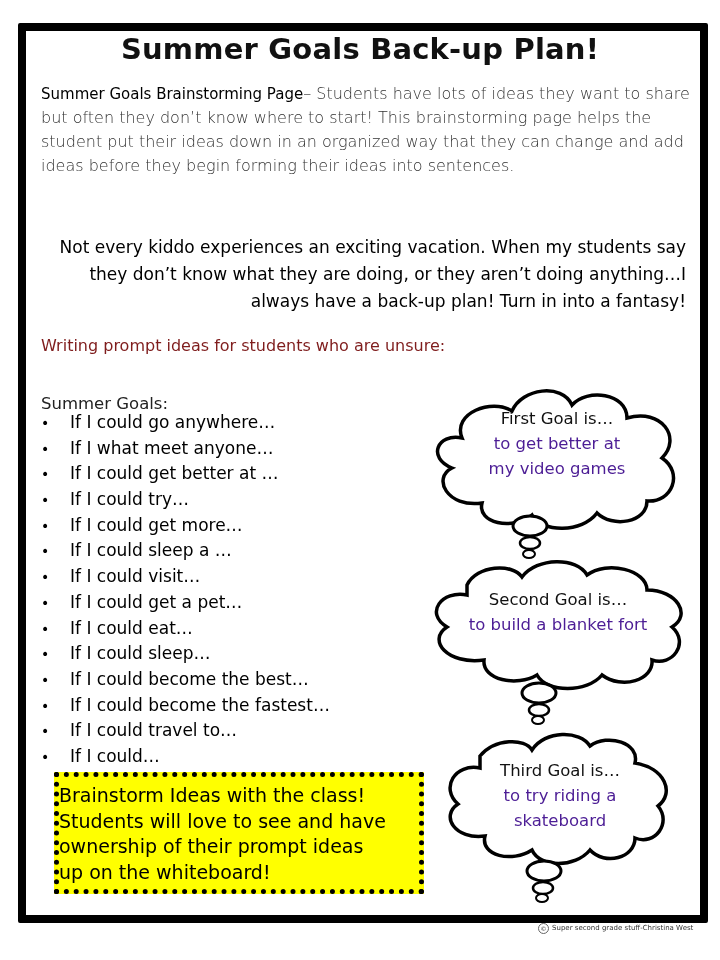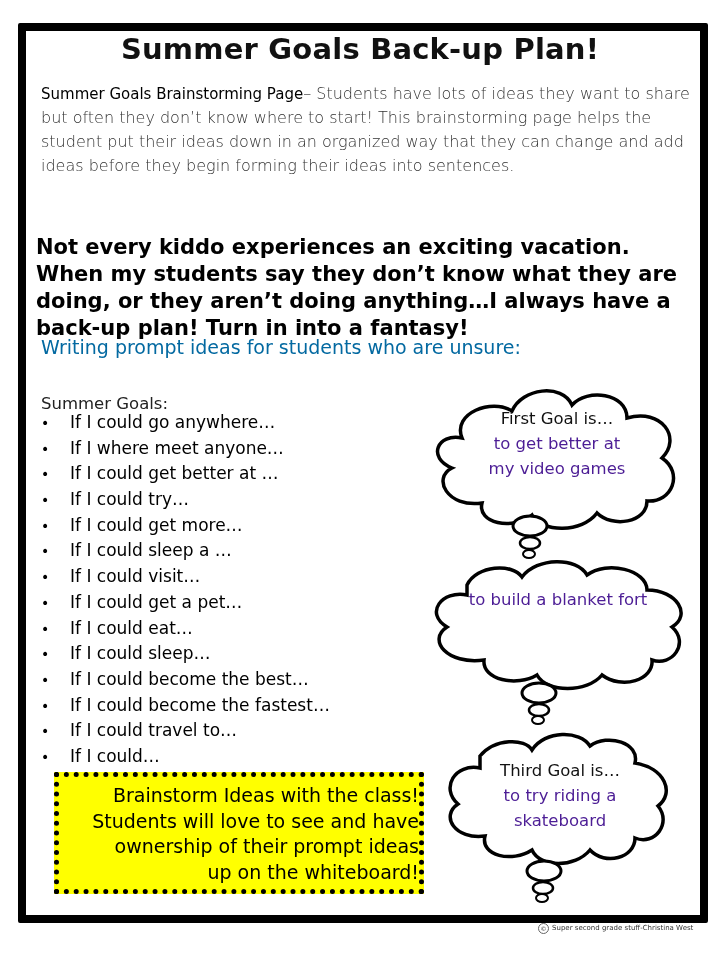--- a/index.html
+++ b/index.html
@@ -1,27 +1,27 @@
 <!DOCTYPE html>
 <html><head>
 <meta charset="utf-8">
 <style>
   html,body{margin:0;padding:0;background:#fff;}
   body{width:720px;height:960px;position:relative;overflow:hidden;font-family:"DejaVu Sans","Liberation Sans",sans-serif;color:#111;}
   .frame{position:absolute;left:18px;top:23px;width:674px;height:884px;border:8px solid #000;border-radius:2px;background:#fff;}
   .title{position:absolute;left:0;top:32px;width:720px;text-align:center;font-size:29px;font-weight:bold;letter-spacing:0.2px;}
   .intro{position:absolute;left:41px;top:82px;width:650px;font-size:16px;line-height:24px;color:#333;font-weight:300;}
   .intro .lead{color:#000;font-size:15px;font-weight:normal;}
-  .fantasy{position:absolute;left:36px;top:234px;width:650px;text-align:left;font-size:21px;line-height:27px;color:#000;font-weight:bold;}
-  .prompt-head{position:absolute;left:41px;top:336px;font-size:19px;color:#0369a1;}
+  .fantasy{position:absolute;left:36px;top:234px;width:650px;text-align:right;font-size:17px;line-height:27px;color:#000;}
+  .prompt-head{position:absolute;left:41px;top:336px;font-size:16px;color:#7f1d1d;}
   .goals-head{position:absolute;left:41px;top:394px;font-size:16.5px;color:#222;}
   .goals-list{position:absolute;left:41px;top:410px;margin:0;padding:0;list-style:none;}
   .goals-list li{height:25.7px;line-height:25.7px;font-size:17px;color:#000;white-space:nowrap;}
   .goals-list .bullet{display:inline-block;width:29px;font-size:14px;}
-  .callout{position:absolute;left:54px;top:772px;width:370px;height:122px;background:#ffff00;border:5px dotted #000;box-sizing:border-box;text-align:right;font-size:19px;line-height:25.5px;color:#000;padding-top:6px;}
+  .callout{position:absolute;left:54px;top:772px;width:370px;height:122px;background:#ffff00;border:5px dotted #000;box-sizing:border-box;text-align:left;font-size:19px;line-height:25.5px;color:#000;padding-top:6px;}
   .cloud{position:absolute;}
   .cloud svg{position:absolute;left:0;top:0;}
   .cloud .txt{position:absolute;left:0;width:100%;text-align:center;font-size:16.5px;line-height:25px;}
   .cloud .lbl{color:#111;}
   .cloud .ans{color:#4c1d95;}
   .footer{position:absolute;left:538px;top:923px;font-size:7px;color:#333;white-space:nowrap;}
   .footer .copy{display:inline-block;width:9px;height:9px;border:1px solid #666;border-radius:50%;font-size:6px;line-height:9px;text-align:center;margin-right:3px;vertical-align:middle;}
 </style>
 </head>
 <body>
@@ -35,21 +35,21 @@
 </div>
 
 <div class="fantasy">Not every kiddo experiences an exciting vacation. When my students say they don’t know what they are doing, or they aren’t doing anything…I always have a back-up plan! Turn in into a fantasy!</div>
 
 <div class="prompt-head">Writing prompt ideas for students who are unsure:</div>
 
 <div class="goals-head">Summer Goals:</div>
 
 <ul class="goals-list">
   <li><span class="bullet">•</span><span>If I could go anywhere…</span></li>
-  <li><span class="bullet">•</span><span>If I where meet anyone…</span></li>
+  <li><span class="bullet">•</span><span>If I what meet anyone…</span></li>
   <li><span class="bullet">•</span><span>If I could get better at …</span></li>
   <li><span class="bullet">•</span><span>If I could try…</span></li>
   <li><span class="bullet">•</span><span>If I could get more…</span></li>
   <li><span class="bullet">•</span><span>If I could sleep a …</span></li>
   <li><span class="bullet">•</span><span>If I could visit…</span></li>
   <li><span class="bullet">•</span><span>If I could get a pet…</span></li>
   <li><span class="bullet">•</span><span>If I could eat…</span></li>
   <li><span class="bullet">•</span><span>If I could sleep…</span></li>
   <li><span class="bullet">•</span><span>If I could become the best…</span></li>
   <li><span class="bullet">•</span><span>If I could become the fastest…</span></li>
@@ -79,20 +79,21 @@
 </div>
 
 <div class="cloud" style="left:422px;top:555px;width:272px;height:170px;">
   <svg width="272" height="170" viewBox="0 0 272 170">
     <path d="M45,30 C55,10 90,8 100,22 C115,2 155,2 165,20 C185,5 225,15 225,35 C255,35 270,60 250,72 C268,88 250,112 230,105 C232,125 200,135 180,120 C165,138 125,138 115,120 C95,132 60,125 62,105 C25,110 5,85 25,72 C2,58 20,35 45,40 Z" fill="#fff" stroke="#000" stroke-width="3.5"></path>
     <ellipse cx="117" cy="138" rx="17" ry="10" fill="#fff" stroke="#000" stroke-width="3"></ellipse>
     <ellipse cx="117" cy="155" rx="10" ry="6" fill="#fff" stroke="#000" stroke-width="2.5"></ellipse>
     <ellipse cx="116" cy="165" rx="6" ry="4" fill="#fff" stroke="#000" stroke-width="2"></ellipse>
   </svg>
   <div class="txt" style="top:32px;">
+    <div class="lbl">Second Goal is…</div>
     <div class="ans">to build a blanket fort</div>
   </div>
 </div>
 
 <div class="cloud" style="left:440px;top:728px;width:240px;height:178px;">
   <svg width="240" height="178" viewBox="0 0 240 178">
     <path d="M40,28 C55,10 85,10 92,22 C105,2 140,2 150,18 C168,5 200,15 195,35 C225,40 235,65 218,78 C232,95 215,118 195,110 C195,130 165,138 150,122 C135,140 100,140 92,122 C72,135 40,128 45,108 C15,112 0,88 18,76 C0,60 15,35 40,40 Z" fill="#fff" stroke="#000" stroke-width="3.5"></path>
     <ellipse cx="104" cy="143" rx="17" ry="10" fill="#fff" stroke="#000" stroke-width="3"></ellipse>
     <ellipse cx="103" cy="160" rx="10" ry="6" fill="#fff" stroke="#000" stroke-width="2.5"></ellipse>
     <ellipse cx="102" cy="170" rx="6" ry="4" fill="#fff" stroke="#000" stroke-width="2"></ellipse>

